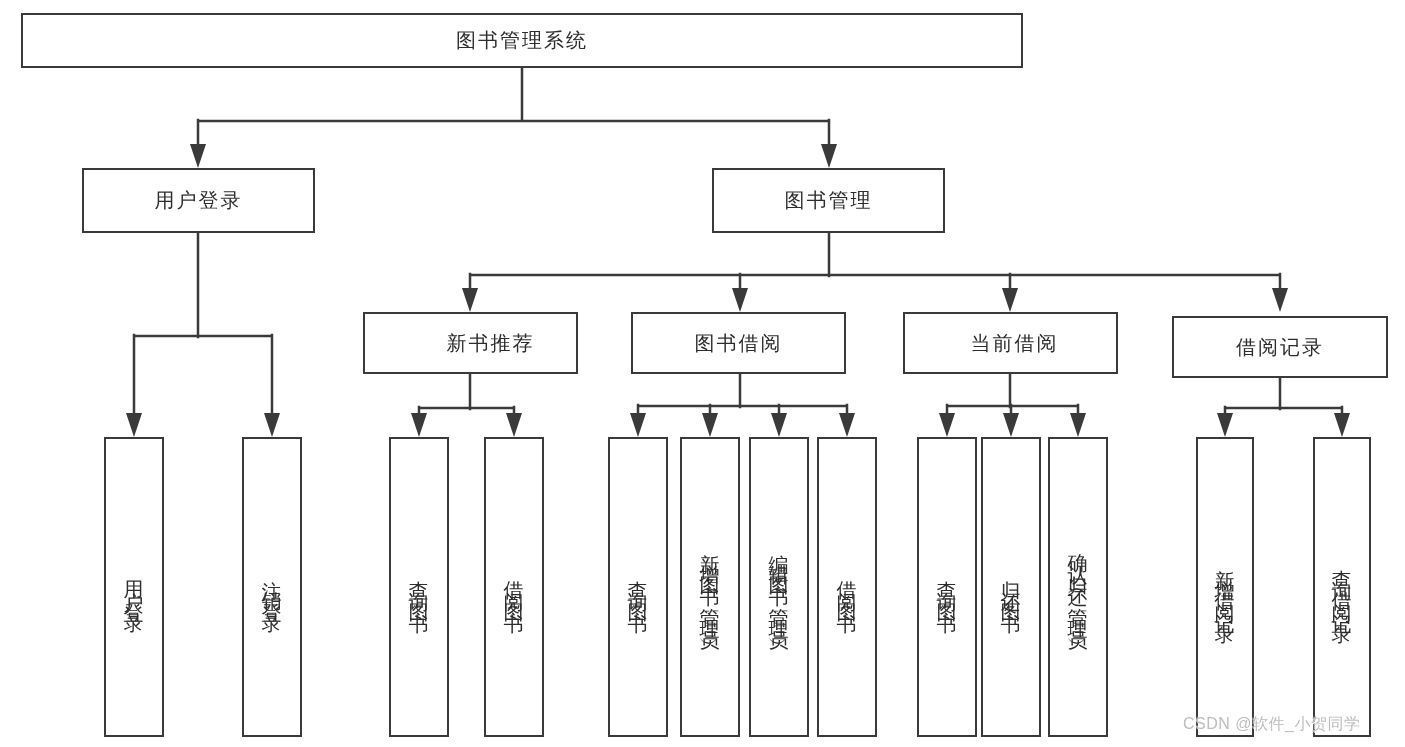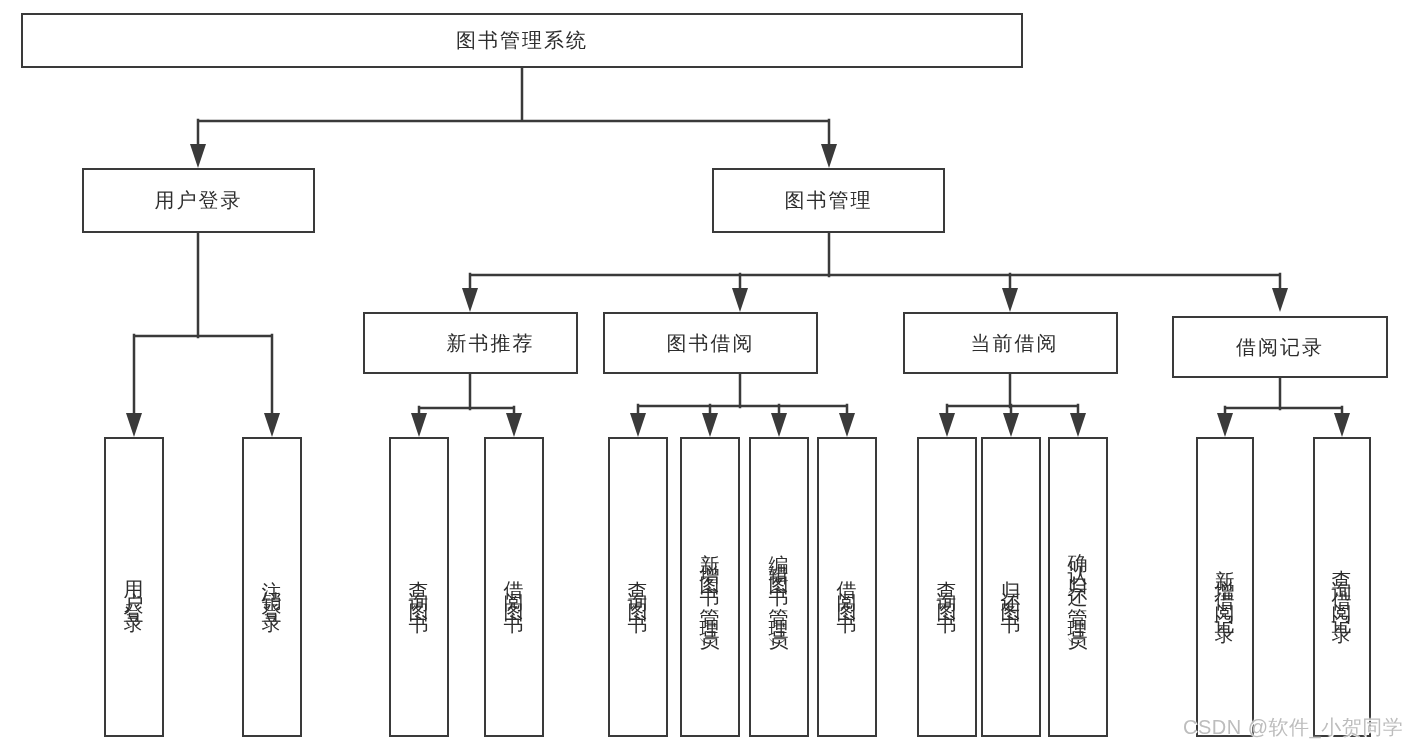--- a/index.html
+++ b/index.html
@@ -33,21 +33,21 @@
     font-size:20px;
     letter-spacing:11px;
     line-height:1;
     white-space:nowrap;
   }
   .watermark{
     position:absolute;
     left:1183px;
     top:714px;
     width:215px;
-    font-size:20px;
+    font-size:16px;
     color:#bdbdbd;
     text-shadow:0 0 2px #ffffff, 1px 1px 0 #ffffff;
     letter-spacing:0.5px;
     z-index:5;
     white-space:nowrap;
   }
 </style>
 </head>
 <body>
 
@@ -110,21 +110,21 @@
   <div class="node h" style="left:82px;top:168px;width:233px;height:65px;">
     <span>用户登录</span>
   </div>
   <div class="node h" style="left:712px;top:168px;width:233px;height:65px;">
     <span>图书管理</span>
   </div>
 
   <div class="node h" style="left:363px;top:312px;width:215px;height:62px;padding-left:40px;">
     <span>新书推荐</span>
   </div>
-  <div class="node h" style="left:603px;top:312px;width:215px;height:62px;">
+  <div class="node h" style="left:631px;top:312px;width:215px;height:62px;">
     <span>图书借阅</span>
   </div>
   <div class="node h" style="left:903px;top:312px;width:215px;height:62px;padding-left:8px;">
     <span>当前借阅</span>
   </div>
   <div class="node h" style="left:1172px;top:316px;width:216px;height:62px;">
     <span>借阅记录</span>
   </div>
 
   <div class="node v" style="left:104px;top:437px;width:60px;height:300px;">

